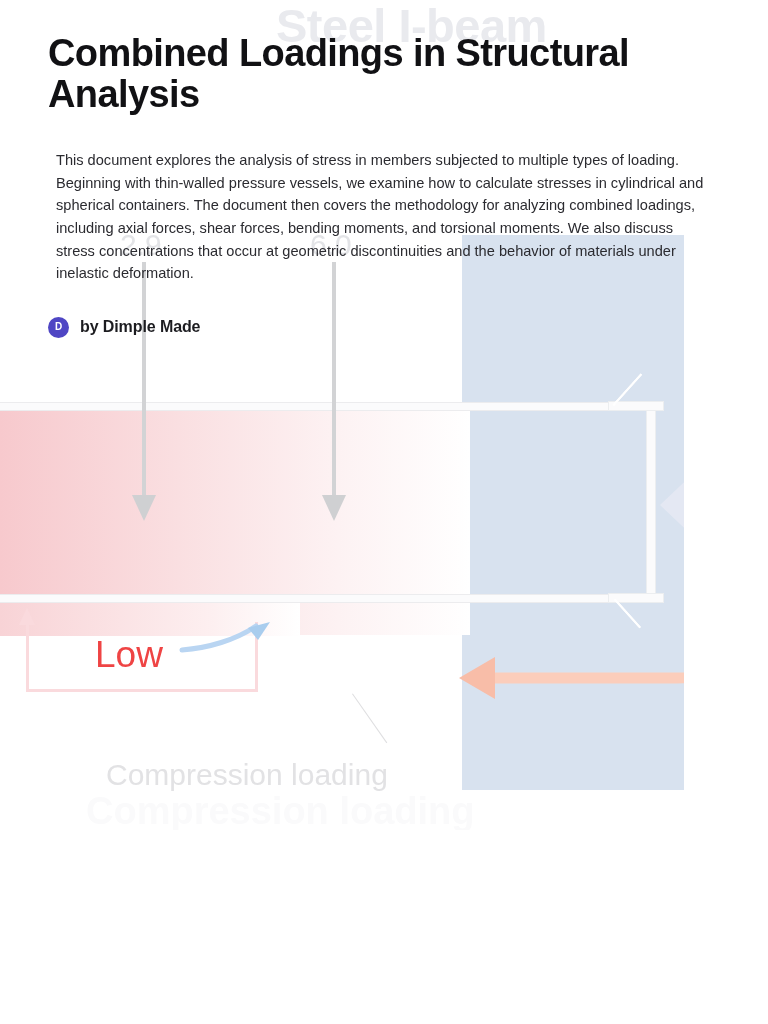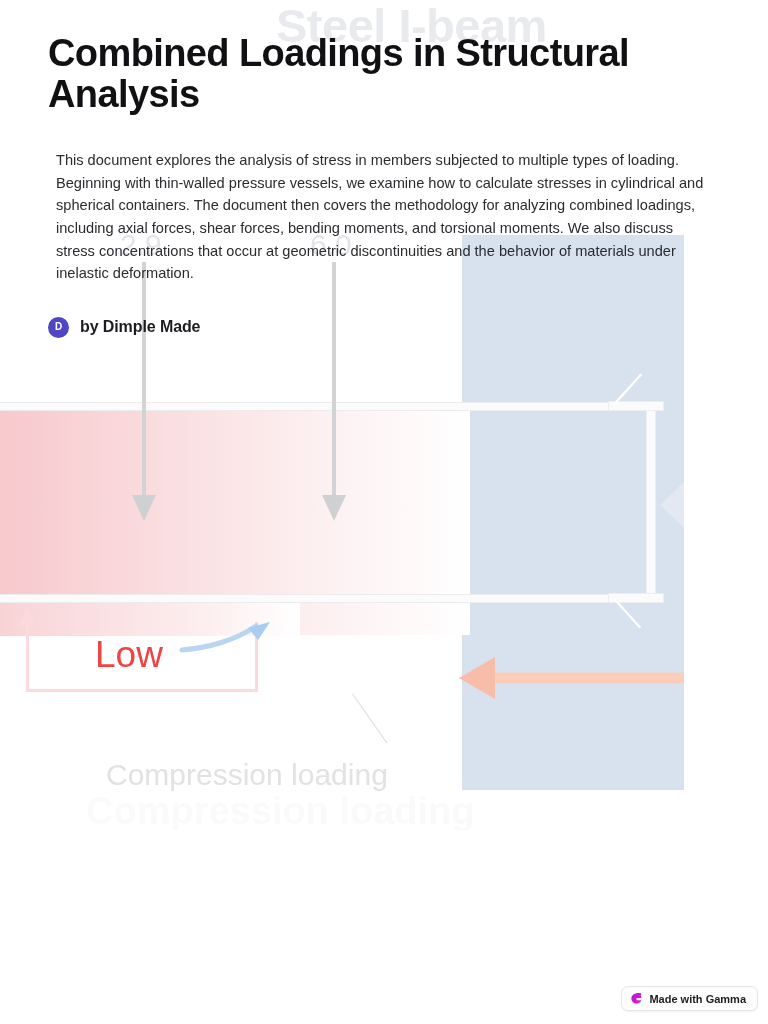--- a/index.html
+++ b/index.html
@@ -412,28 +412,14 @@
 
     <p class="intro-paragraph">This document explores the analysis of stress in members subjected to multiple types of loading. Beginning with thin-walled pressure vessels, we examine how to calculate stresses in cylindrical and spherical containers. The document then covers the methodology for analyzing combined loadings, including axial forces, shear forces, bending moments, and torsional moments. We also discuss stress concentrations that occur at geometric discontinuities and the behavior of materials under inelastic deformation.</p>
 
     <div class="byline">
       <div class="avatar">D</div>
       <div class="byline-name">by Dimple Made</div>
     </div>
 
   </div>
 
-  <a id="gamma-badge" href="#">
-    <svg class="gamma-mark" viewBox="0 0 24 24">
-      <defs>
-        <linearGradient id="gammaGrad" x1="0" y1="0" x2="1" y2="1">
-          <stop offset="0%" stop-color="#9a2ae0"></stop>
-          <stop offset="55%" stop-color="#d611c8"></stop>
-          <stop offset="100%" stop-color="#f0399b"></stop>
-        </linearGradient>
-      </defs>
-      <path d="M12 2.6c-5.2 0-9.4 4.2-9.4 9.4s4.2 9.4 9.4 9.4c4.1 0 7.6-2.6 8.9-6.3h-8.9V11h9.3c.1.3.1.7.1 1 0-5.2-4.2-9.4-9.4-9.4z" fill="url(#gammaGrad)"></path>
-      <rect x="11.5" y="2" width="9" height="5.2" rx="1.6" fill="url(#gammaGrad)"></rect>
-    </svg>
-    <span>Made with Gamma</span>
-  </a>
 
 </div>
 
 </body></html>

